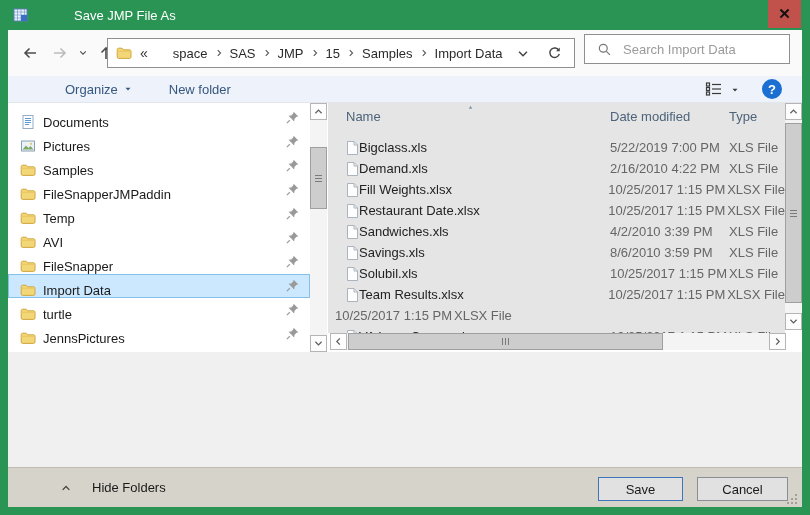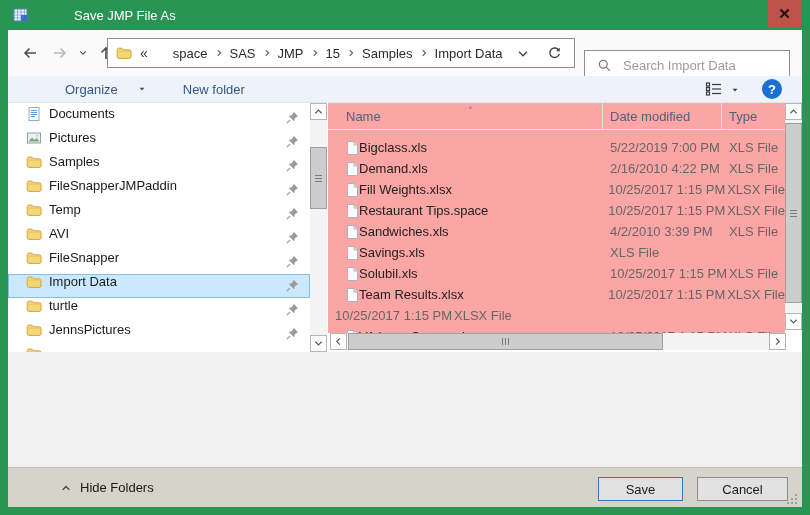--- a/index.html
+++ b/index.html
@@ -31,37 +31,37 @@
   .addressbar .fold-ic { width:16px; height:16px; margin-left:8px; flex:0 0 auto; }
   .ab-overflow { margin-left:8px; color:#333; font-size:14px; }
   .crumbs { display:flex; align-items:center; margin-left:20px; }
   .crumb { display:flex; align-items:center; color:#2b2b2b; }
   .crumb > span { padding:0 5px; }
   .crumb .sep { width:10px; height:10px; color:#555; margin:0 1px; }
   .crumb:last-child .sep { display:none; }
   .ab-chevron { position:absolute; right:44px; top:8px; width:14px; height:14px; color:#444; }
   .ab-refresh { position:absolute; right:12px; top:7px; width:15px; height:15px; color:#444; }
 
-  .searchbox { position:absolute; left:576px; top:20px; width:206px; height:30px; background:#fff; border:1px solid #8f8f8f; display:flex; align-items:center; }
+  .searchbox { position:absolute; left:576px; top:4px; width:206px; height:30px; background:#fff; border:1px solid #8f8f8f; display:flex; align-items:center; }
   .searchbox .mag { width:15px; height:15px; margin-left:12px; color:#777; flex:0 0 auto; }
   .searchbox .ph { margin-left:11px; color:#9a9a9a; font-size:13px; }
 
   
   .toolbar { position:absolute; left:0; top:46px; width:794px; height:27px; background:#eef3fb; border-bottom:1px solid #e2e7ee; display:flex; align-items:center; color:#35567e; }
-  .tb-organize { margin-left:57px; display:flex; align-items:center; gap:19px; }
+  .tb-organize { margin-left:57px; display:flex; align-items:center; gap:5px; }
   .tb-newfolder { margin-left:36px; }
   .tb-views { position:absolute; left:697px; top:5px; width:18px; height:16px; color:#3a3a3a; }
   .tb-views-caret { position:absolute; left:722px; top:9px; width:10px; height:10px; color:#3a3a3a; }
   .tb-help { position:absolute; left:754px; top:3px; width:20px; height:20px; background:#1b6fd3; color:#fff; border-radius:50%; font-weight:bold; font-size:13px; display:flex; align-items:center; justify-content:center; }
 
   
   .main { position:absolute; left:0; top:73px; width:794px; height:249px; background:#fff; }
 
   .sidebar { position:absolute; left:0; top:0; width:302px; height:249px; overflow:hidden; padding-top:3px; }
-  .sb-item { position:relative; height:24px; display:flex; align-items:flex-start; padding-left:18px; }
+  .sb-item { position:relative; height:24px; display:flex; align-items:flex-end; padding-left:12px; }
   .sb-item.selected { background:var(--sidebar-selected,#cce8ff); box-shadow:inset 0 0 0 1px #84c0ea; }
   .sb-ic { width:16px; height:16px; flex:0 0 auto; }
   .sb-label { margin-left:7px; white-space:nowrap; }
   .sb-pin { position:absolute; right:10px; top:4px; width:15px; height:15px; color:#8a8a8a; }
 
   
   .vscroll { position:absolute; width:17px; background:#f4f4f4; }
   .sb-vscroll { left:302px; top:0; height:249px; }
   .list-vscroll { left:777px; top:0; height:227px; }
   .scr-btn { position:absolute; left:0; width:17px; height:17px; background:#fdfdfd; border:1px solid #b5b5b5; color:#5a5a5a; display:flex; align-items:center; justify-content:center; }
@@ -74,39 +74,39 @@
   .sb-thumb { top:44px; height:62px; }
   .lv-thumb { top:20px; height:180px; }
 
   .hscroll { position:absolute; left:322px; top:230px; width:456px; height:17px; background:#f4f4f4; }
   .hs-btn { position:absolute; top:0; width:17px; height:17px; background:#fdfdfd; border:1px solid #b5b5b5; color:#5a5a5a; display:flex; align-items:center; justify-content:center; }
   .hs-btn svg { width:11px; height:11px; }
   .hs-left { left:0; } .hs-right { right:0; }
   .hs-thumb { position:absolute; left:18px; top:0; width:315px; height:17px; background:#cdcdcd; border:1px solid #9f9f9f; display:flex; align-items:center; justify-content:center; }
 
   
-  .filelist { position:absolute; left:320px; top:0; width:457px; height:230px; overflow:hidden; background:#fca5a5; }
+  .filelist { position:absolute; left:320px; top:0; width:457px; height:230px; overflow:hidden; background:#e5e5e5; }
   .fl-header { position:relative; height:27px; border-bottom:1px solid #e4e4e4; color:#4c637a; display:flex; }
   .fl-h-name { width:275px; padding-left:18px; border-right:1px solid #e4e4e4; display:flex; align-items:center; }
   .fl-h-date { width:119px; padding-left:7px; border-right:1px solid #e4e4e4; display:flex; align-items:center; }
   .fl-h-type { flex:1; padding-left:7px; display:flex; align-items:center; }
   .sort-asc { position:absolute; left:138px; top:1px; width:9px; height:7px; color:#7b97ad; }
   .fl-rows { padding-top:7px; }
   .f-row { height:21px; display:flex; align-items:center; }
   .f-name { width:275px; padding-left:18px; display:flex; align-items:center; white-space:nowrap; overflow:hidden; color:#222; }
   .f-name svg { width:13px; height:16px; flex:0 0 auto; }
   .f-date { width:119px; padding-left:7px; color:#666; white-space:nowrap; }
   .f-type { flex:1; padding-left:7px; color:#666; white-space:nowrap; }
 
   
   .formarea { position:absolute; left:0; top:322px; width:794px; height:115px; background:#f0f0f0; }
 
   
   .footer { position:absolute; left:0; top:437px; width:794px; height:40px; background:#d6d3ca; border-top:1px solid #bfbbb2; }
-  .hide-folders { position:absolute; left:52px; top:12px; display:flex; align-items:center; gap:8px; color:#1a1a1a; }
+  .hide-folders { position:absolute; left:52px; top:12px; display:flex; align-items:center; gap:20px; color:#1a1a1a; }
   .hide-folders svg { width:12px; height:12px; color:#444; }
   .btn { position:absolute; top:9px; height:24px; background:#e1e1e1; display:flex; align-items:center; justify-content:center; font-size:13px; color:#1a1a1a; }
   .btn-save { left:590px; width:85px; border:1px solid #3f76bb; }
   .btn-cancel { left:689px; width:91px; border:1px solid #8b8e92; }
   .resize-grip { position:absolute; right:5px; bottom:3px; width:12px; height:12px; }
   .resize-grip i { position:absolute; right:0; bottom:0; width:2px; height:2px; background:#a39f96; box-shadow:-4px 0 #a39f96,-8px 0 #a39f96,0 -4px #a39f96,-4px -4px #a39f96,0 -8px #a39f96; }
 
   .svgdefs { position:absolute; width:0; height:0; overflow:hidden; }
 </style>
 </head>
@@ -461,21 +461,21 @@
                 <span>Fill Weights.xlsx</span>
               </span>
               <span class="f-date">10/25/2017 1:15 PM</span>
               <span class="f-type">XLSX File</span>
             </div>
             <div class="f-row">
               <span class="f-name">
                 <svg>
                   <use href="#i-file"></use>
                 </svg>
-                <span>Restaurant Tips.space</span>
+                <span>Restaurant Date.xlsx</span>
               </span>
               <span class="f-date">10/25/2017 1:15 PM</span>
               <span class="f-type">XLSX File</span>
             </div>
             <div class="f-row">
               <span class="f-name">
                 <svg>
                   <use href="#i-file"></use>
                 </svg>
                 <span>Sandwiches.xls</span>
@@ -483,20 +483,21 @@
               <span class="f-date">4/2/2010 3:39 PM</span>
               <span class="f-type">XLS File</span>
             </div>
             <div class="f-row">
               <span class="f-name">
                 <svg>
                   <use href="#i-file"></use>
                 </svg>
                 <span>Savings.xls</span>
               </span>
+              <span class="f-date">8/6/2010 3:59 PM</span>
               <span class="f-type">XLS File</span>
             </div>
             <div class="f-row">
               <span class="f-name">
                 <svg>
                   <use href="#i-file"></use>
                 </svg>
                 <span>Solubil.xls</span>
               </span>
               <span class="f-date">10/25/2017 1:15 PM</span>

